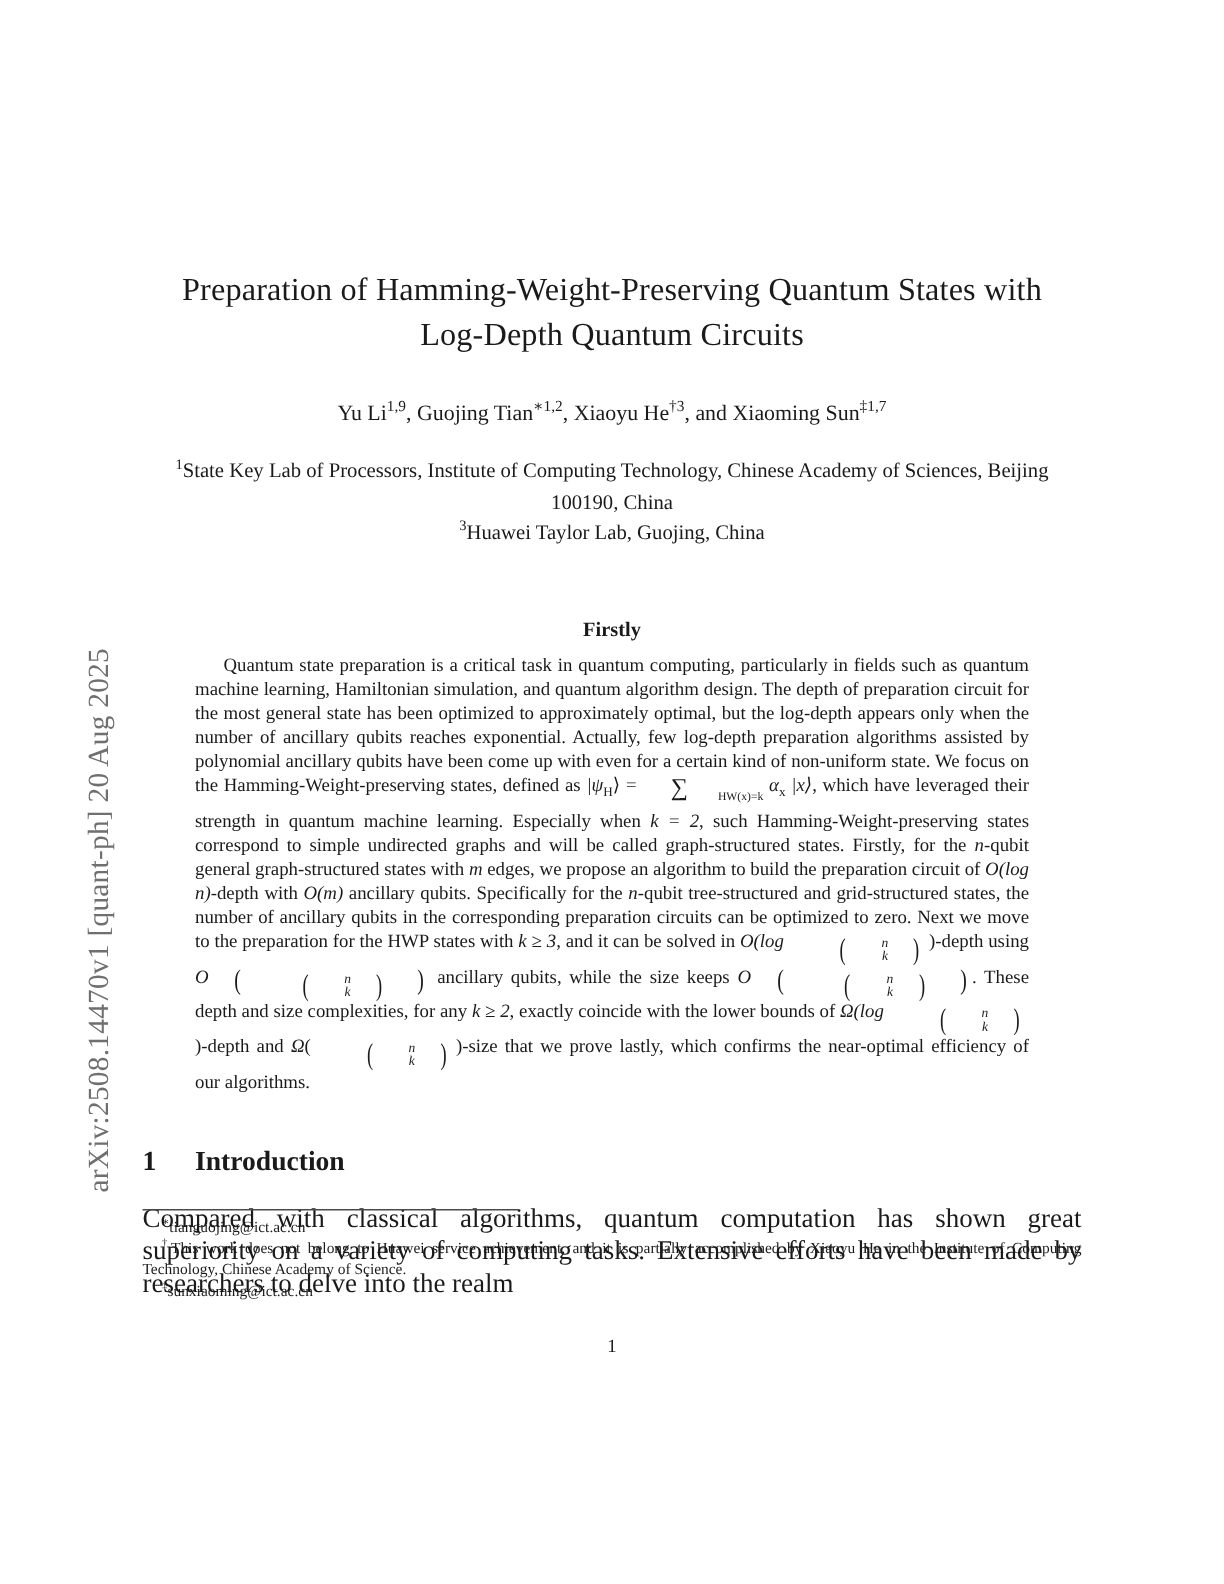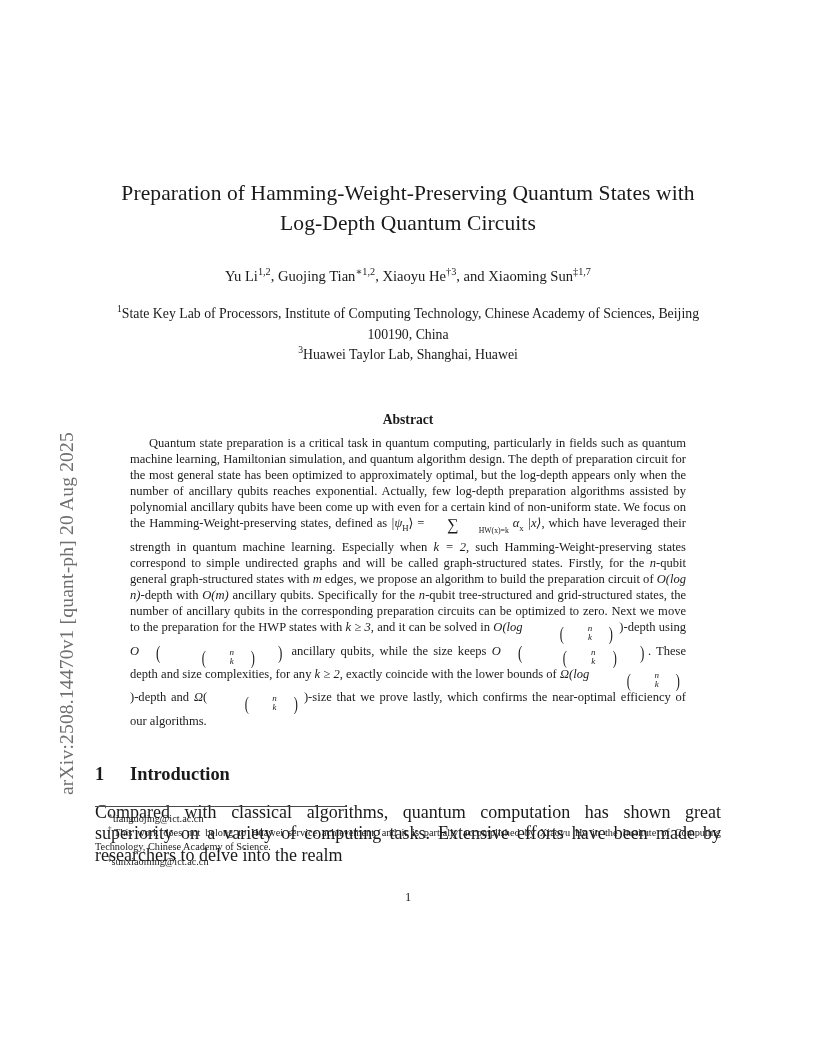--- a/index.html
+++ b/index.html
@@ -206,30 +206,30 @@
 </div>
 
 <div id="page">
 
   <h1 class="title">
     <span>Preparation of Hamming-Weight-Preserving Quantum States with</span><br>
     <span>Log-Depth Quantum Circuits</span>
   </h1>
 
   <div class="authors">
-    <span><span>Yu Li</span><sup>1,2</sup></span><span>, </span><span><span>Guojing Tian</span><sup>∗1,2</sup></span><span>, </span><span><span>Xiaoyu He</span><sup>†3</sup></span><span>, and </span><span><span>Xiaoming Sun</span><sup>‡1,7</sup></span>
+    <span><span>Yu Li</span><sup>1,9</sup></span><span>, </span><span><span>Guojing Tian</span><sup>∗1,2</sup></span><span>, </span><span><span>Xiaoyu He</span><sup>†3</sup></span><span>, and </span><span><span>Xiaoming Sun</span><sup>‡1,7</sup></span>
   </div>
 
   <div class="affiliations">
     <div><sup>1</sup><span>State Key Lab of Processors, Institute of Computing Technology, Chinese Academy of Sciences, Beijing 100190, China</span></div>
-    <div><sup>3</sup><span>Huawei Taylor Lab, Shanghai, Huawei</span></div>
+    <div><sup>3</sup><span>Huawei Taylor Lab, Guojing, China</span></div>
   </div>
 
   <div class="abstract-wrap">
-    <div class="abstract-heading">Abstract</div>
+    <div class="abstract-heading">Firstly</div>
     <div class="abstract-body"><span>Quantum state preparation is a critical task in quantum computing, particularly in fields such as quantum machine learning, Hamiltonian simulation, and quantum algorithm design. The depth of preparation circuit for the most general state has been optimized to approximately optimal, but the log-depth appears only when the number of ancillary qubits reaches exponential. Actually, few log-depth preparation algorithms assisted by polynomial ancillary qubits have been come up with even for a certain kind of non-uniform state. We focus on the Hamming-Weight-preserving states, defined as </span><span><span class="mi">|ψ</span><sub>H</sub><span>⟩ = </span><span class="sumop">∑</span><span class="sublim">HW(x)=k</span> <span class="mi">α</span><sub>x</sub> <span class="mi">|x⟩</span></span><span>, which have leveraged their strength in quantum machine learning. Especially when </span><span class="mi">k = 2</span><span>, such Hamming-Weight-preserving states correspond to simple undirected graphs and will be called graph-structured states. Firstly, for the </span><span class="mi">n</span><span>-qubit general graph-structured states with </span><span class="mi">m</span><span> edges, we propose an algorithm to build the preparation circuit of </span><span class="mi">O(log n)</span><span>-depth with </span><span class="mi">O(m)</span><span> ancillary qubits. Specifically for the </span><span class="mi">n</span><span>-qubit tree-structured and grid-structured states, the number of ancillary qubits in the corresponding preparation circuits can be optimized to zero. Next we move to the preparation for the HWP states with </span><span class="mi">k ≥ 3</span><span>, and it can be solved in </span><span class="mi">O(log</span><span class="binom"><span class="paren">(</span><span class="nk"><span>n</span><span>k</span></span><span class="paren">)</span></span><span>)-depth using </span><span class="mi">O</span><span class="bigparen">(</span><span class="binom"><span class="paren">(</span><span class="nk"><span>n</span><span>k</span></span><span class="paren">)</span></span><span class="bigparen">)</span><span> ancillary qubits, while the size keeps </span><span class="mi">O</span><span class="bigparen">(</span><span class="binom"><span class="paren">(</span><span class="nk"><span>n</span><span>k</span></span><span class="paren">)</span></span><span class="bigparen">)</span><span>. These depth and size complexities, for any </span><span class="mi">k ≥ 2</span><span>, exactly coincide with the lower bounds of </span><span class="mi">Ω(log</span><span class="binom"><span class="paren">(</span><span class="nk"><span>n</span><span>k</span></span><span class="paren">)</span></span><span>)-depth and </span><span class="mi">Ω</span>(<span class="binom"><span class="paren">(</span><span class="nk"><span>n</span><span>k</span></span><span class="paren">)</span></span>)<span>-size that we prove lastly, which confirms the near-optimal efficiency of our algorithms.</span></div>
   </div>
 
   <h2 class="section-heading"><span class="secnum">1</span><span>Introduction</span></h2>
 
   <p class="body-para">Compared with classical algorithms, quantum computation has shown great superiority on a variety of computing tasks. Extensive efforts have been made by researchers to delve into the realm</p>
 
   <div class="footnote-rule"></div>
 
   <div class="footnotes">

